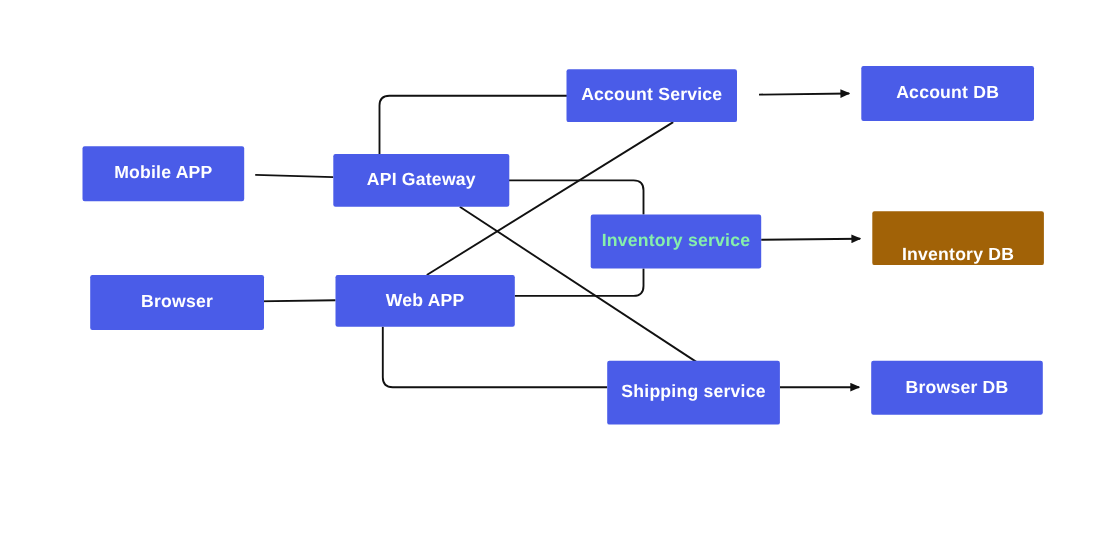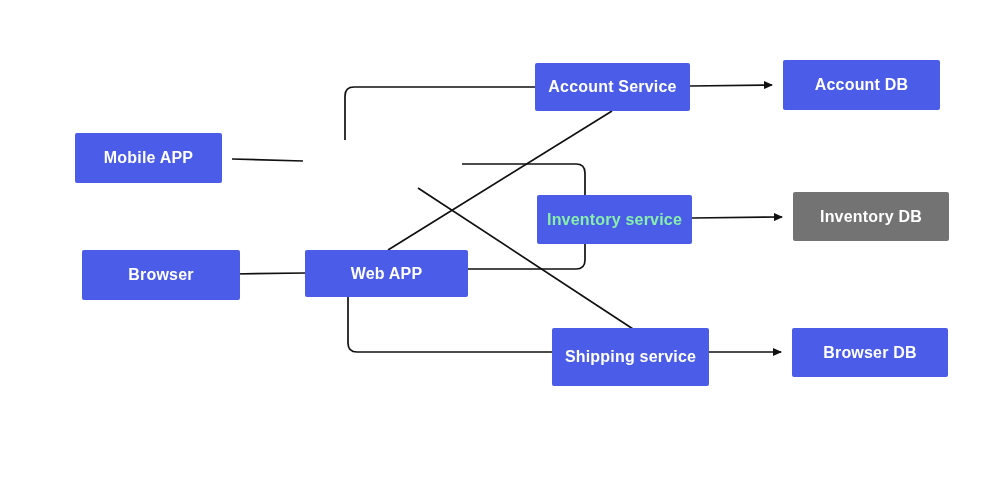--- a/index.html
+++ b/index.html
@@ -36,21 +36,21 @@
     font-size: 16px;
     font-weight: bold;
     letter-spacing: 0.2px;
     white-space: nowrap;
   }
   
   .n-mobile-app        { left: 75px;  top: 133px; width: 147px; height: 50px; }
   .n-api-gateway       { left: 303px; top: 140px; width: 160px; height: 48px; }
   .n-browser           { left: 82px;  top: 250px; width: 158px; height: 50px; }
   .n-web-app           { left: 305px; top: 250px; width: 163px; height: 47px; }
-  .n-account-service   { left: 535px; top: 63px;  width: 155px; height: 48px; }
+  .n-account-service   { left: 515px; top: 63px;  width: 155px; height: 48px; }
   .n-inventory-service { left: 537px; top: 195px; width: 155px; height: 49px; }
   .n-shipping-service  { left: 552px; top: 328px; width: 157px; height: 58px; }
   .n-account-db        { left: 783px; top: 60px;  width: 157px; height: 50px; }
   .n-inventory-db      { left: 793px; top: 192px; width: 156px; height: 49px; }
   .n-shipping-db       { left: 792px; top: 328px; width: 156px; height: 49px; }
 </style>
 </head>
 <body>
 
 <div class="canvas">
@@ -73,20 +73,23 @@
         <path d="M690,86 L772,85" fill="none" stroke="#111111" stroke-width="1.7" marker-end="url(#arrowhead)"></path>
         <path d="M692,218 L782,217" fill="none" stroke="#111111" stroke-width="1.7" marker-end="url(#arrowhead)"></path>
         <path d="M709,352 L781,352" fill="none" stroke="#111111" stroke-width="1.7" marker-end="url(#arrowhead)"></path>
       </g>
   </svg>
 
   <div class="node n-mobile-app" style="background: rgb(74, 92, 232); color: rgb(255, 255, 255);">
     <span>Mobile APP</span>
   </div>
 
+  <div class="node n-api-gateway" style="background: rgb(74, 92, 232); color: rgb(255, 255, 255);">
+    <span>API Gateway</span>
+  </div>
 
   <div class="node n-browser" style="background: rgb(74, 92, 232); color: rgb(255, 255, 255);">
     <span>Browser</span>
   </div>
 
   <div class="node n-web-app" style="background: rgb(74, 92, 232); color: rgb(255, 255, 255);">
     <span>Web APP</span>
   </div>
 
   <div class="node n-account-service" style="background: rgb(74, 92, 232); color: rgb(255, 255, 255);">
@@ -98,21 +101,21 @@
   </div>
 
   <div class="node n-shipping-service" style="background: rgb(74, 92, 232); color: rgb(255, 255, 255);">
     <span>Shipping service</span>
   </div>
 
   <div class="node n-account-db" style="background: rgb(74, 92, 232); color: rgb(255, 255, 255);">
     <span>Account DB</span>
   </div>
 
-  <div class="node n-inventory-db" style="background: #737373; color: rgb(255, 255, 255);">
+  <div class="node n-inventory-db" style="background: #a16207; color: rgb(255, 255, 255); align-items: flex-end;">
     <span>Inventory DB</span>
   </div>
 
   <div class="node n-shipping-db" style="background: rgb(74, 92, 232); color: rgb(255, 255, 255);">
     <span>Browser DB</span>
   </div>
 
 </div>
 
 </body></html>

